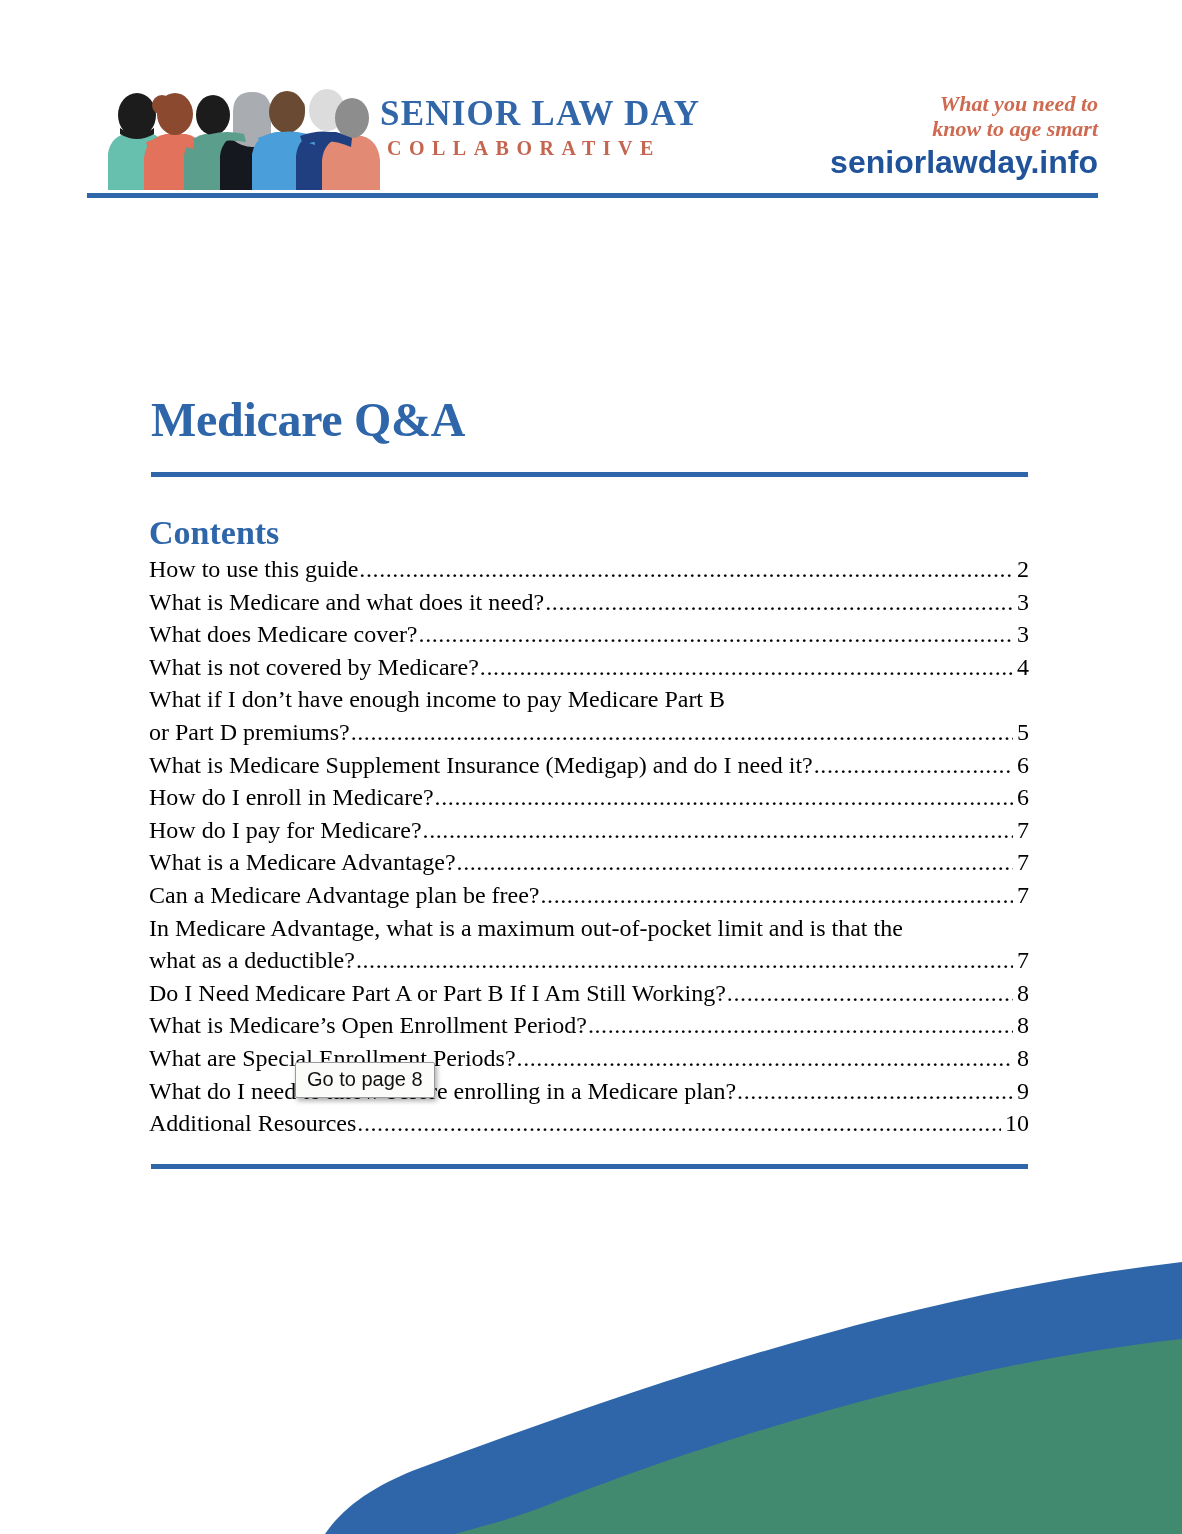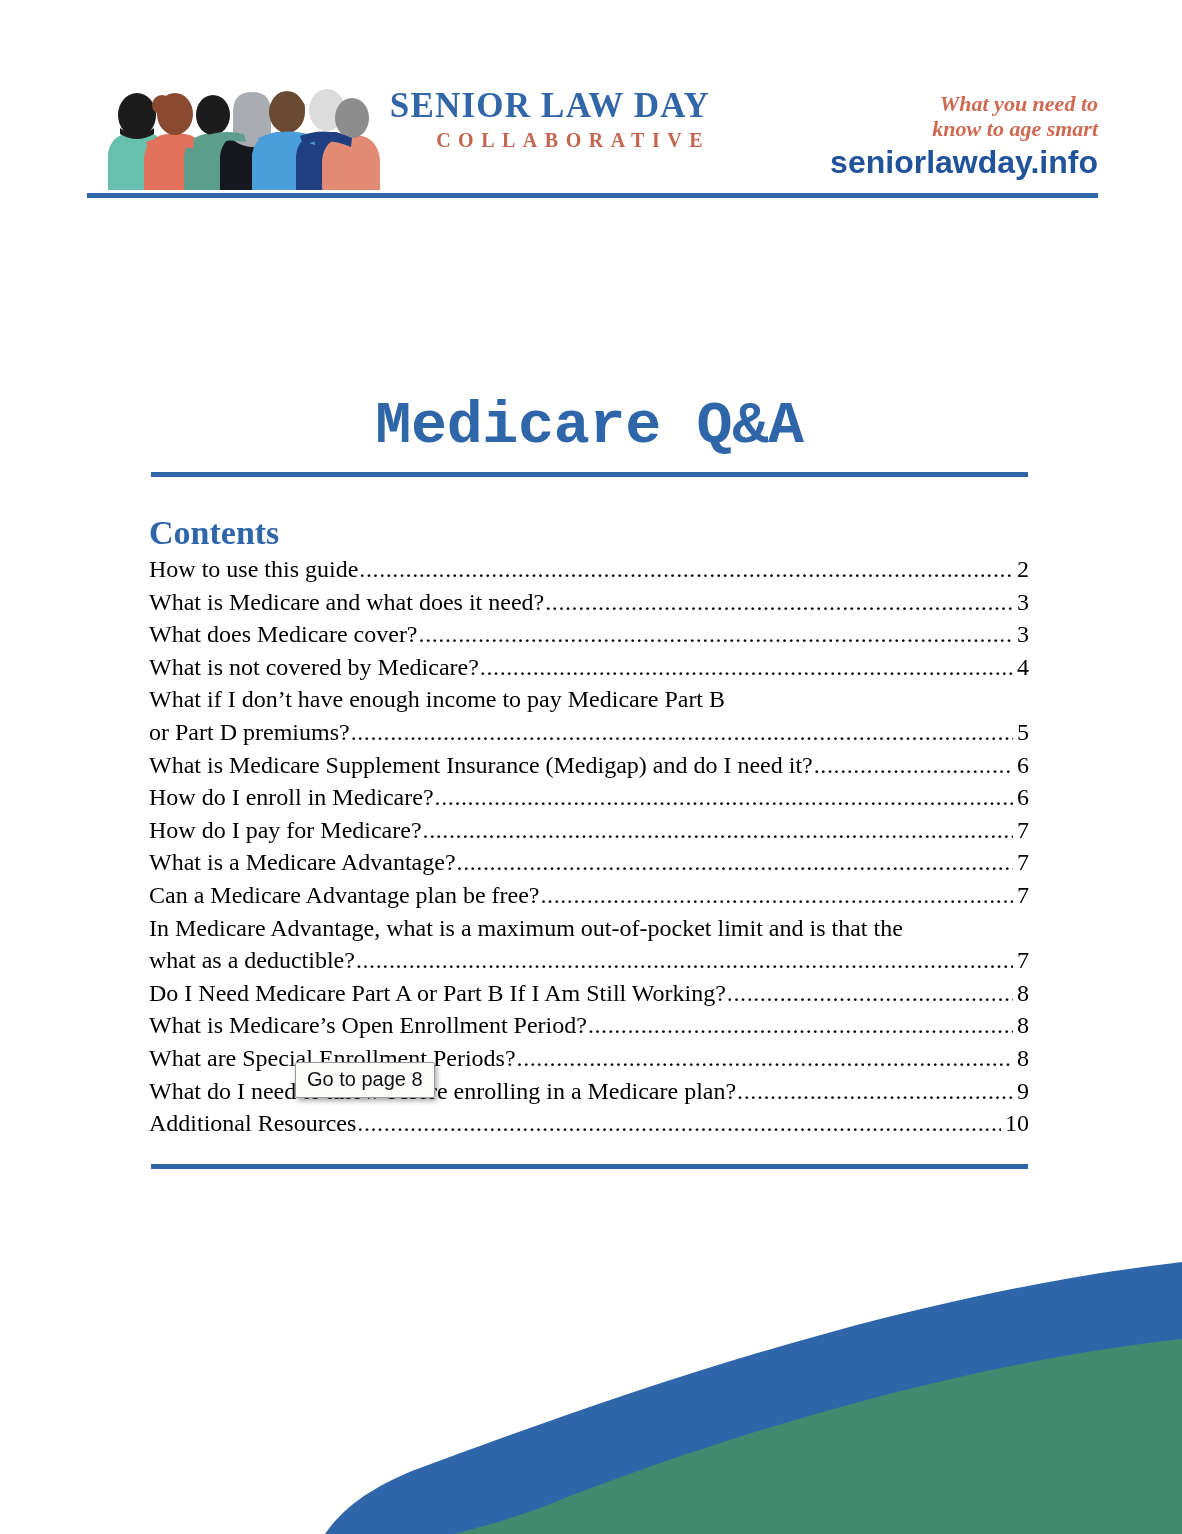--- a/index.html
+++ b/index.html
@@ -32,23 +32,23 @@
     position: absolute;
     left: 100px;
     top: 82px;
     width: 280px;
     height: 108px;
   }
 
   #brand-block {
     position: absolute;
     left: 380px;
-    top: 88px;
+    top: 96px;
     width: 330px;
-    text-align: right;
+    text-align: left;
   }
   #brand-title {
     font-family: "Liberation Serif", serif;
     font-weight: bold;
     font-size: 35px;
     letter-spacing: 1.2px;
     color: #3166a8;
     line-height: 1.05;
     white-space: nowrap;
   }
@@ -97,24 +97,23 @@
     height: 5px;
     background: #2e66a9;
   }
 
   
   #doc-title {
     position: absolute;
     left: 151px;
     top: 392px;
     width: 877px;
-    text-align: center;
-    font-family: Liberation Mono, monospace;
-    font-weight: bold;
-    font-size: 60px;
+    font-family: Liberation Serif, serif;
+    font-weight: bold;
+    font-size: 48px;
     color: #2e66a9;
     letter-spacing: -0.3px;
   }
 
   .rule-thick {
     position: absolute;
     left: 151px;
     width: 877px;
     height: 5px;
     background: #2e66a9;

